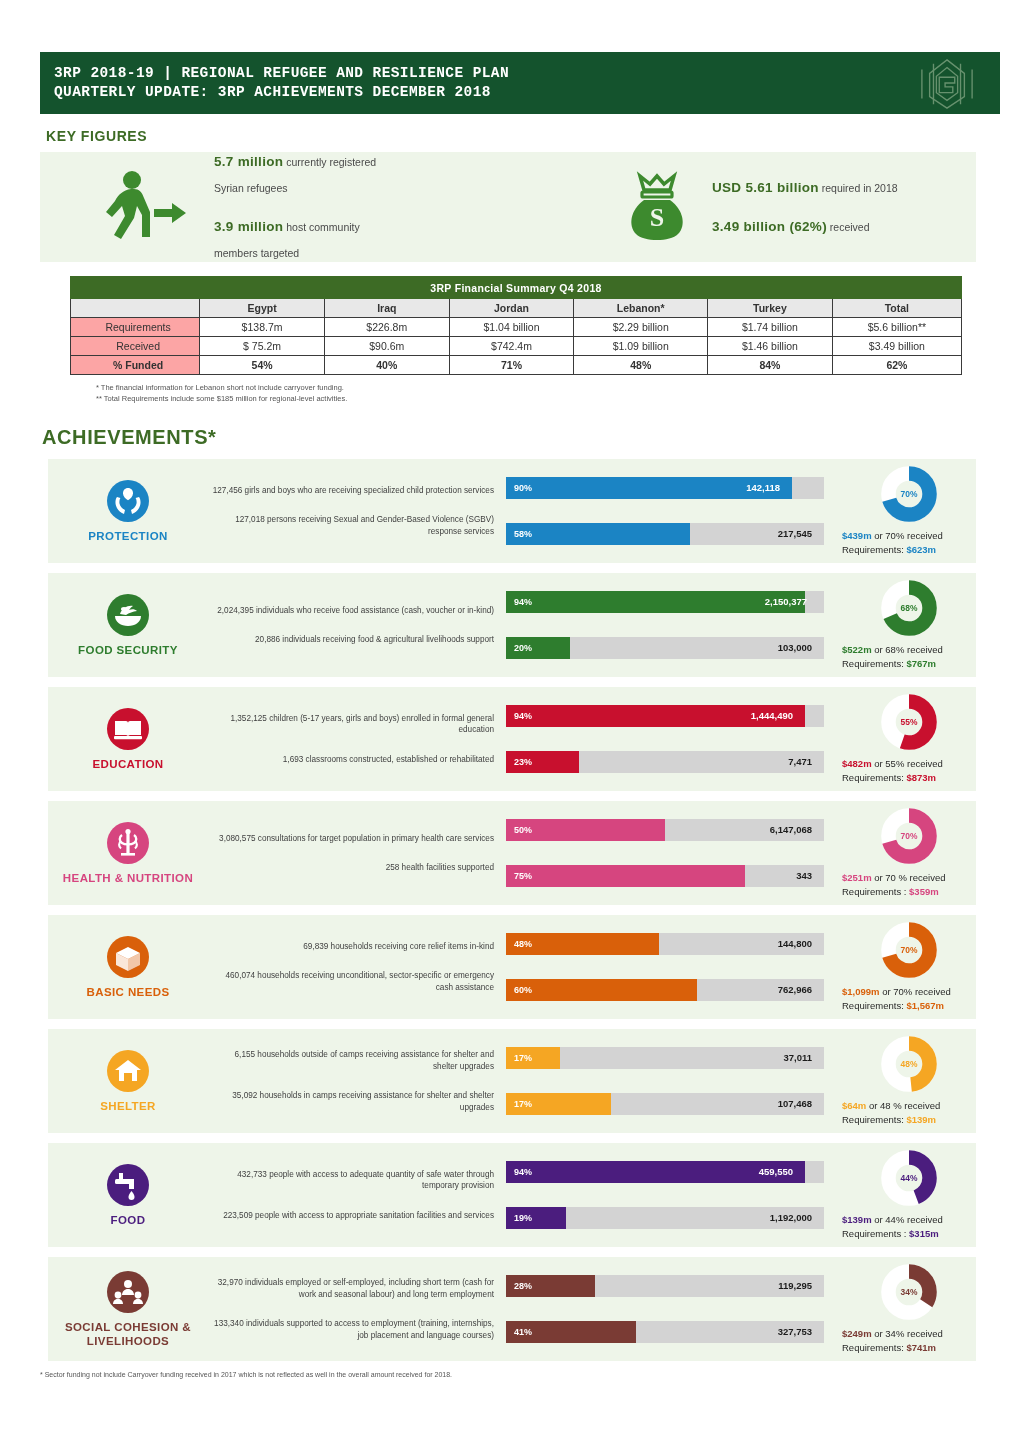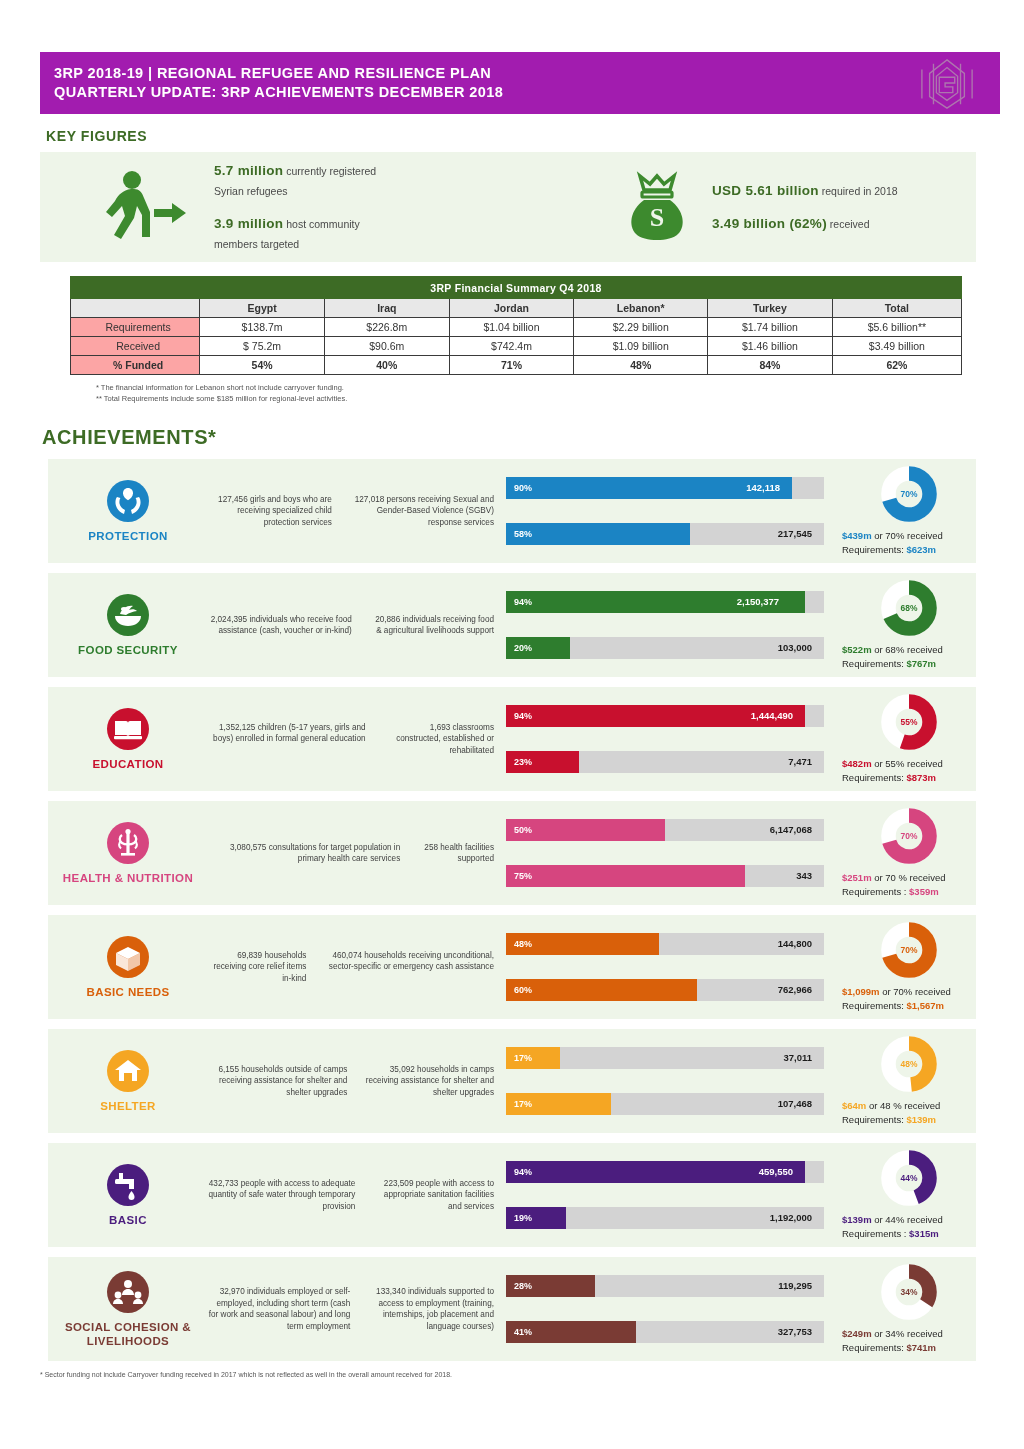--- a/index.html
+++ b/index.html
@@ -9,27 +9,28 @@
     font-family: "Liberation Sans", sans-serif;
     color: #333;
     position: relative;
     overflow: hidden;
   }
   .page { width: 1024px; height: 1449px; padding: 0; position: relative; }
 
   
   .header {
     margin: 52px 24px 0 40px;
-    background: #a21caf;
+    background: #14532d;
     height: 62px;
     position: relative;
     display: flex;
     flex-direction: column;
     justify-content: center;
     padding-left: 14px;
+    font-family: Liberation Mono, monospace;
   }
   .header-line1 {
     color: #ffffff; font-size: 14.5px; font-weight: bold;
     letter-spacing: .4px; line-height: 19px;
   }
   .header-line2 {
     color: #ffffff; font-size: 14.5px; font-weight: bold;
     letter-spacing: .4px; line-height: 19px;
   }
   .header-logo {
@@ -47,21 +48,21 @@
     background: #eef5e9;
     height: 110px;
     display: flex; align-items: center;
   }
   .kf-block { display: flex; align-items: center; }
   .kf-block.left { width: 560px; padding-left: 58px; }
   .kf-block.right { padding-left: 18px; }
   .kf-icon { width: 100px; height: 78px; flex: 0 0 auto; }
   .kf-icon.bag { width: 78px; height: 78px; }
   .kf-text { margin-left: 16px; }
-  .kf-row { margin-bottom: 14px; line-height: 17px; }
+  .kf-row { margin-bottom: 14px; line-height: 23px; }
   .kf-row:last-child { margin-bottom: 0; }
   .kf-big { color: #3d6b25; font-size: 13.5px; font-weight: bold; letter-spacing: .3px; }
   .kf-small { color: #4a4a4a; font-size: 10.5px; }
   .kf-sub { color: #4a4a4a; font-size: 10.5px; display:block; margin-top:3px; }
 
   
   .fin-wrap { margin: 14px 62px 0 70px; }
   table.fin { width: 100%; border-collapse: collapse; table-layout: fixed; }
   table.fin th, table.fin td {
     border: 1px solid #3a3a3a; text-align: center;
@@ -97,21 +98,21 @@
     display: flex; flex-direction: column; align-items: center;
     justify-content: center;
   }
   .sec-icon { width: 44px; height: 44px; margin-bottom: 6px; }
   .sec-label {
     font-size: 11.5px; font-weight: bold; letter-spacing: .4px;
     text-align: center; line-height: 14px;
   }
   .sec-mid {
     width: 290px; flex: 0 0 290px;
-    display: flex; flex-direction: row; justify-content: center;
+    display: flex; flex-direction: column; justify-content: center;
     gap: 18px; padding-right: 4px;
   }
   .sec-ind {
     font-size: 8.2px; color: #3f3f3f; text-align: right;
     line-height: 11.5px;
   }
   .sec-bars {
     width: 330px; flex: 0 0 330px;
     display: flex; flex-direction: column; justify-content: center;
     gap: 24px; padding: 0 8px;
@@ -326,21 +327,21 @@
     </div>
         <div class="sec-mid">
           <div class="sec-ind">2,024,395 individuals who receive food assistance (cash, voucher or in-kind)</div>
           <div class="sec-ind">20,886 individuals receiving food &amp; agricultural livelihoods support</div>
         </div>
         <div class="sec-bars">
           <div class="barrow">
          <div class="bartrack"></div>
          <div class="barfill" style="width:299px;background:#2e7d2e"></div>
          <div class="barpct">94%</div>
-         <div class="barval inside" style="right:41px;text-align:right;">2,150,377</div>
+         <div class="barval inside" style="right:13px;text-align:right;">2,150,377</div>
        </div>
           <div class="barrow">
          <div class="bartrack"></div>
          <div class="barfill" style="width:64px;background:#2e7d2e"></div>
          <div class="barpct">20%</div>
          <div class="barval" style="">103,000</div>
        </div>
         </div>
         <div class="sec-right">
       <div class="donut-wrap">
@@ -537,21 +538,21 @@
       </div>
       <div class="sector">
         <div class="sec-left">
       <div class="sec-icon"><svg viewBox="0 0 44 44">
               <circle cx="22" cy="22" r="21" fill="#4b1d7e"></circle>
         <rect x="9" y="16" width="16" height="5" rx="1.5" fill="#fff"></rect>
         <rect x="23" y="16" width="5" height="10" fill="#fff"></rect>
         <rect x="13" y="10" width="4" height="7" fill="#fff"></rect>
         <path d="M25.5 28c2 2.6 3 4.4 3 6a3 3 0 1 1-6 0c0-1.6 1-3.4 3-6z" fill="#fff"></path>
             </svg></div>
-      <div class="sec-label" style="color:#4b1d7e">BASIC</div>
+      <div class="sec-label" style="color:#4b1d7e">FOOD</div>
     </div>
         <div class="sec-mid">
           <div class="sec-ind">432,733 people with access to adequate quantity of safe water through temporary provision</div>
           <div class="sec-ind">223,509 people with access to appropriate sanitation facilities and services</div>
         </div>
         <div class="sec-bars">
           <div class="barrow">
          <div class="bartrack"></div>
          <div class="barfill" style="width:299px;background:#4b1d7e"></div>
          <div class="barpct">94%</div>

